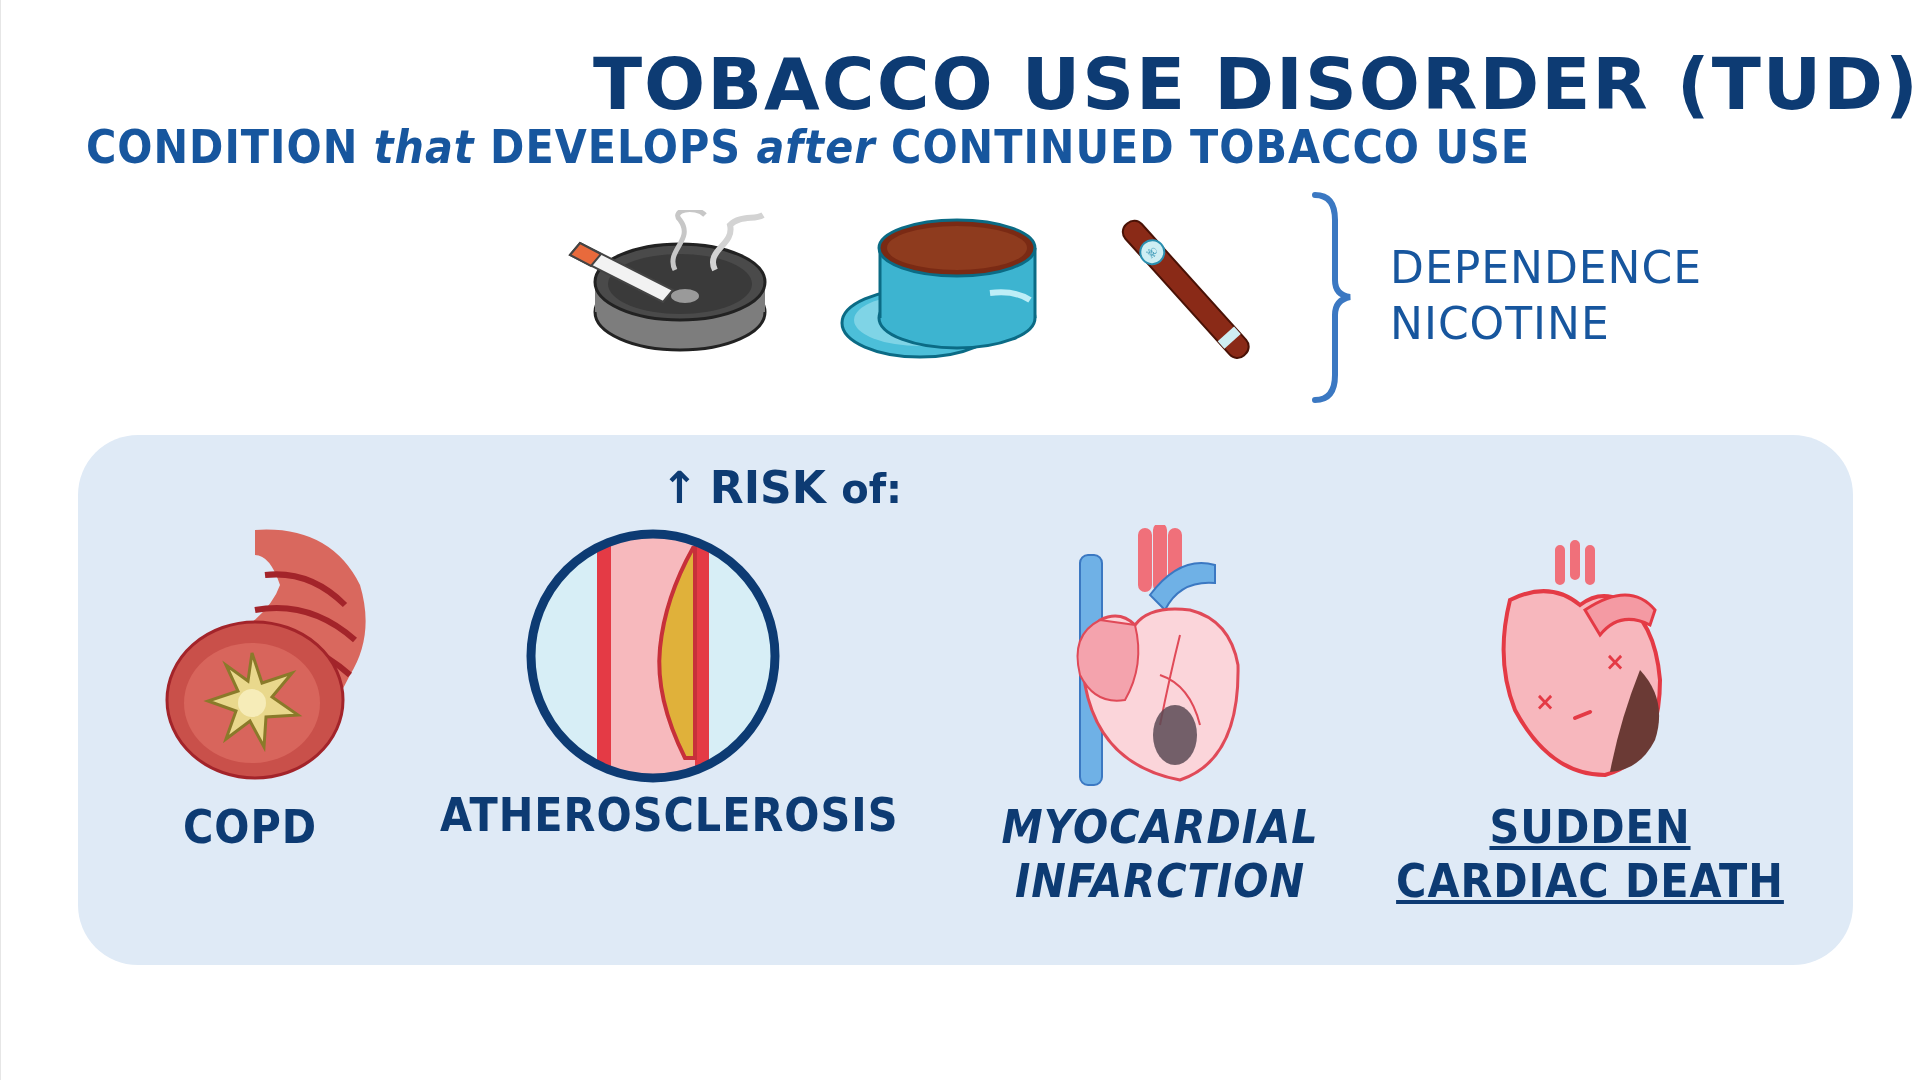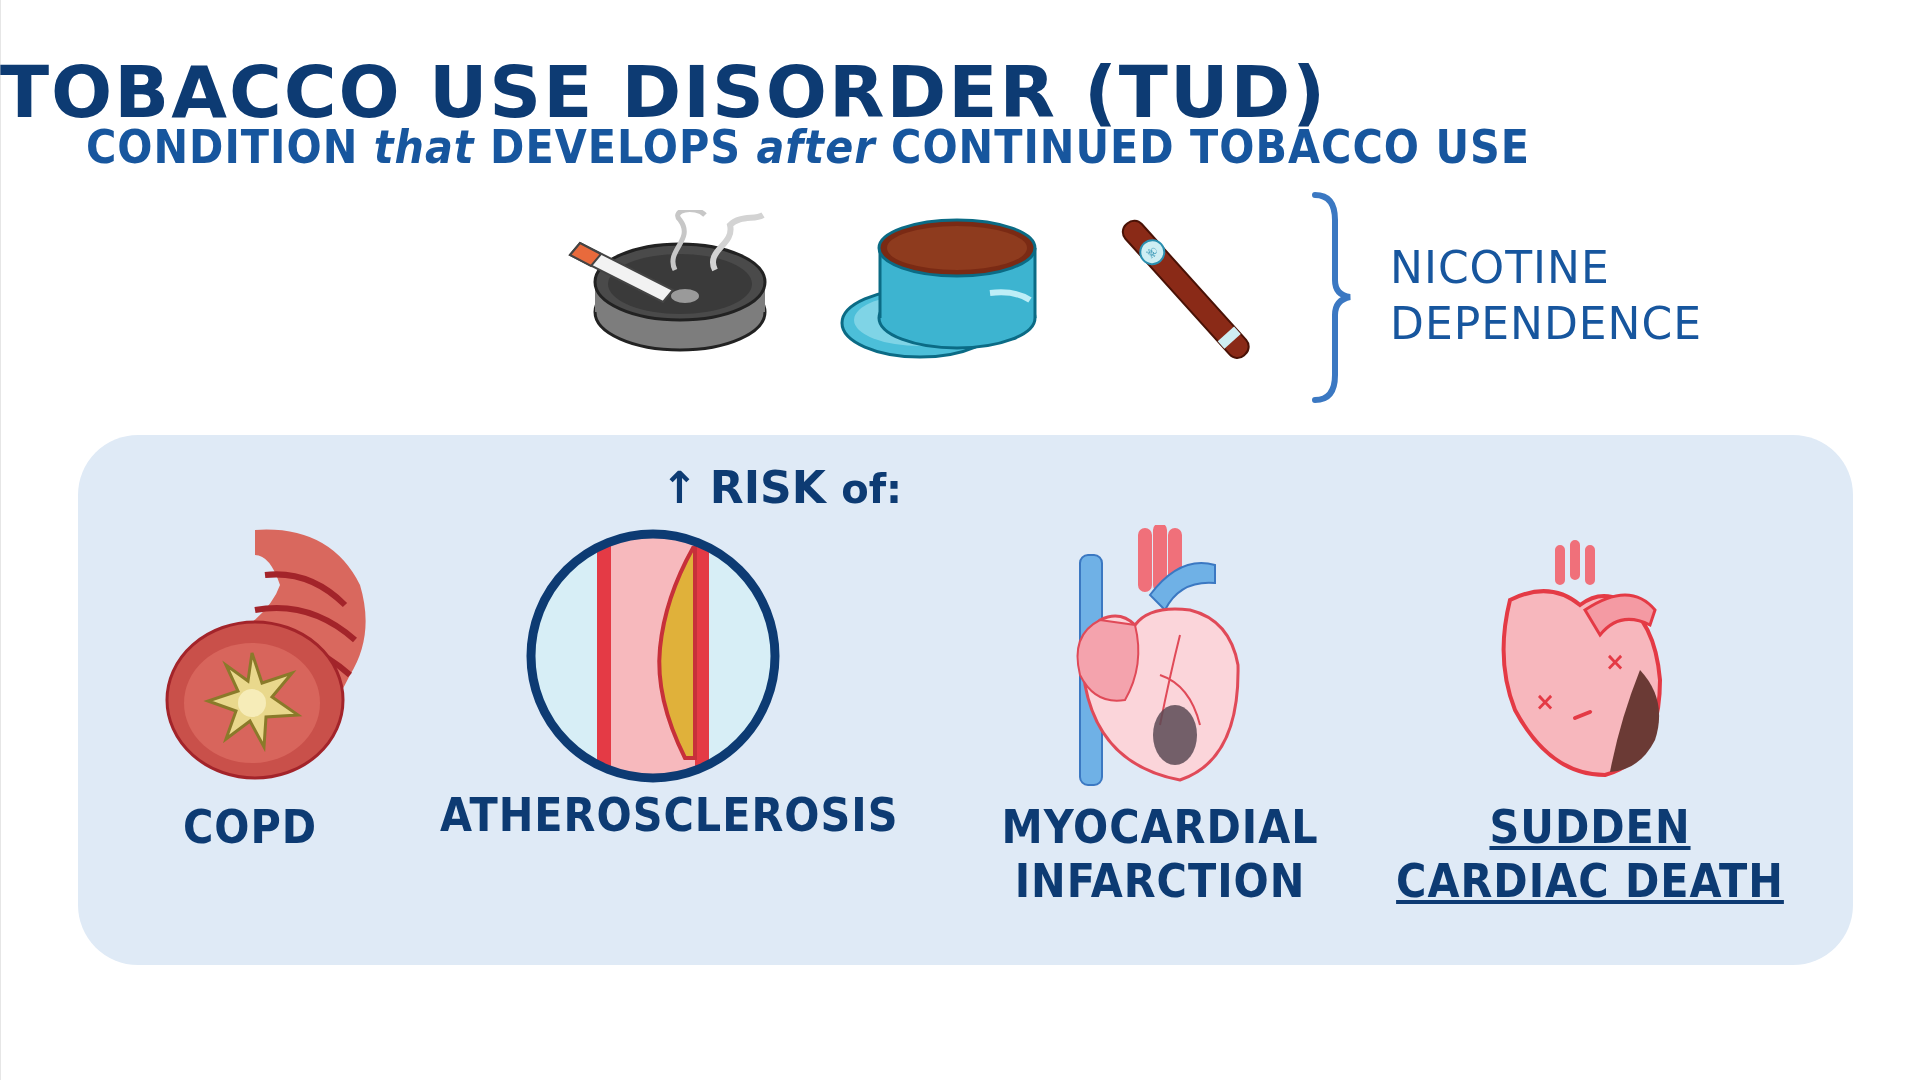--- a/index.html
+++ b/index.html
@@ -5,22 +5,22 @@
   html, body { margin: 0; padding: 0; }
   body {
     width: 1920px; height: 1080px; overflow: hidden;
     background: #ffffff;
     font-family: "DejaVu Sans", sans-serif;
     position: relative;
     color: #0d3b73;
   }
   .frame-line { position: absolute; left: 0; top: 0; width: 1px; height: 1080px; background: #e6e6e6; }
   .title {
-    position: absolute; left: 0; width: 1920px; top: 50px;
-    text-align: left; font-size: 72px; font-weight: bold; letter-spacing: 2px;
+    position: absolute; left: 0; width: 1920px; top: 42px;
+    text-align: right; font-size: 72px; font-weight: bold; letter-spacing: 2px;
     color: #0d3b73; font-family: "DejaVu Sans", sans-serif;
   }
   .subtitle {
     position: absolute; left: 0; width: 1616px; top: 120px;
     text-align: center; font-size: 46px; font-weight: bold; letter-spacing: 1px;
     color: #17569e; font-family: "DejaVu Sans Condensed", "DejaVu Sans", sans-serif;
   }
   .subtitle .lower { font-style: italic; font-weight: bold; }
   .icon-item { position: absolute; }
   .brace { position: absolute; left: 1310px; top: 190px; width: 50px; height: 215px; }
@@ -92,22 +92,22 @@
       <circle cx="30" cy="79" r="12" fill="#cfeef3" stroke="#2a8fb0" stroke-width="2"></circle>
       <text x="30" y="84" font-size="13" text-anchor="middle" fill="#2a8fb0" font-family="DejaVu Sans, sans-serif">☠</text>
     </g>
   </svg>
 </div>
 
 <svg class="brace" viewBox="0 0 50 215">
   <path d="M5,5 Q25,5 25,30 L25,90 Q25,105 40,107 Q25,110 25,125 L25,185 Q25,210 5,210" fill="none" stroke="#3b78c2" stroke-width="6" stroke-linecap="round"></path>
 </svg>
 <div class="nic-label">
+  <div>DEPENDENCE</div>
   <div>NICOTINE</div>
-  <div>DEPENDENCE</div>
 </div>
 
 <div class="panel"></div>
 <div class="risk-heading">
   <span class="arrow">↑</span><span>RISK</span> <span class="of">of:</span>
 </div>
 
 <div class="cond" style="left:160px; top:525px;">
   <svg width="220" height="260" viewBox="0 0 220 260">
     <path d="M95,5 Q170,0 200,60 Q215,110 190,150 Q170,190 150,210 L60,120 Q110,90 120,60 Q110,30 95,30 Z" fill="#d9685e"></path>
@@ -145,21 +145,21 @@
   <svg width="200" height="270" viewBox="0 0 200 270">
     <rect x="40" y="30" width="22" height="230" rx="8" fill="#6fb1e6" stroke="#3b78c2" stroke-width="2"></rect>
     <path d="M105,10 L105,60 M120,5 L120,60 M135,10 L135,60" stroke="#f0707a" stroke-width="14" stroke-linecap="round"></path>
     <path d="M110,70 Q140,30 175,40 L175,58 Q140,55 125,85 Z" fill="#6fb1e6" stroke="#3b78c2" stroke-width="2"></path>
     <path d="M60,95 Q40,120 45,160 Q60,240 140,255 Q200,235 198,140 Q190,95 150,85 Q110,80 95,100 Q80,85 60,95 Z" fill="#fbd5da" stroke="#e04a58" stroke-width="3"></path>
     <path d="M60,95 Q30,110 40,150 Q55,180 85,175 Q105,140 95,100 Z" fill="#f4a3ad" stroke="#e04a58" stroke-width="2"></path>
     <path d="M140,110 Q130,150 120,200 M120,150 Q150,160 160,200" stroke="#e04a58" stroke-width="2" fill="none"></path>
     <ellipse cx="135" cy="210" rx="22" ry="30" fill="#5a4a55" opacity="0.85"></ellipse>
   </svg>
 </div>
-<div class="cond-label" style="left:990px; top:800px; width:340px;">MYOCARDIAL
+<div class="cond-label" style="left:990px; top:800px; width:340px;font-style:italic;">MYOCARDIAL
 INFARCTION</div>
 
 <div class="cond" style="left:1490px; top:540px;">
   <svg width="180" height="240" viewBox="0 0 180 240">
     <path d="M70,40 L70,10 M85,35 L85,5 M100,40 L100,10" stroke="#f0707a" stroke-width="10" stroke-linecap="round"></path>
     <path d="M20,60 Q5,120 25,170 Q60,235 115,235 Q170,220 170,140 Q165,80 130,60 Q110,50 90,65 Q60,40 20,60 Z" fill="#f7b7bd" stroke="#e43a45" stroke-width="4"></path>
     <path d="M95,70 Q140,40 165,70 L160,85 Q130,70 110,95 Z" fill="#f49aa3" stroke="#e43a45" stroke-width="3"></path>
     <path d="M150,130 Q178,160 165,200 Q150,230 120,232 Q130,180 150,130 Z" fill="#6b3a35"></path>
     <text x="115" y="130" font-size="24" fill="#e43a45" font-family="DejaVu Sans, sans-serif" font-weight="bold">×</text>
     <text x="45" y="170" font-size="24" fill="#e43a45" font-family="DejaVu Sans, sans-serif" font-weight="bold">×</text>

